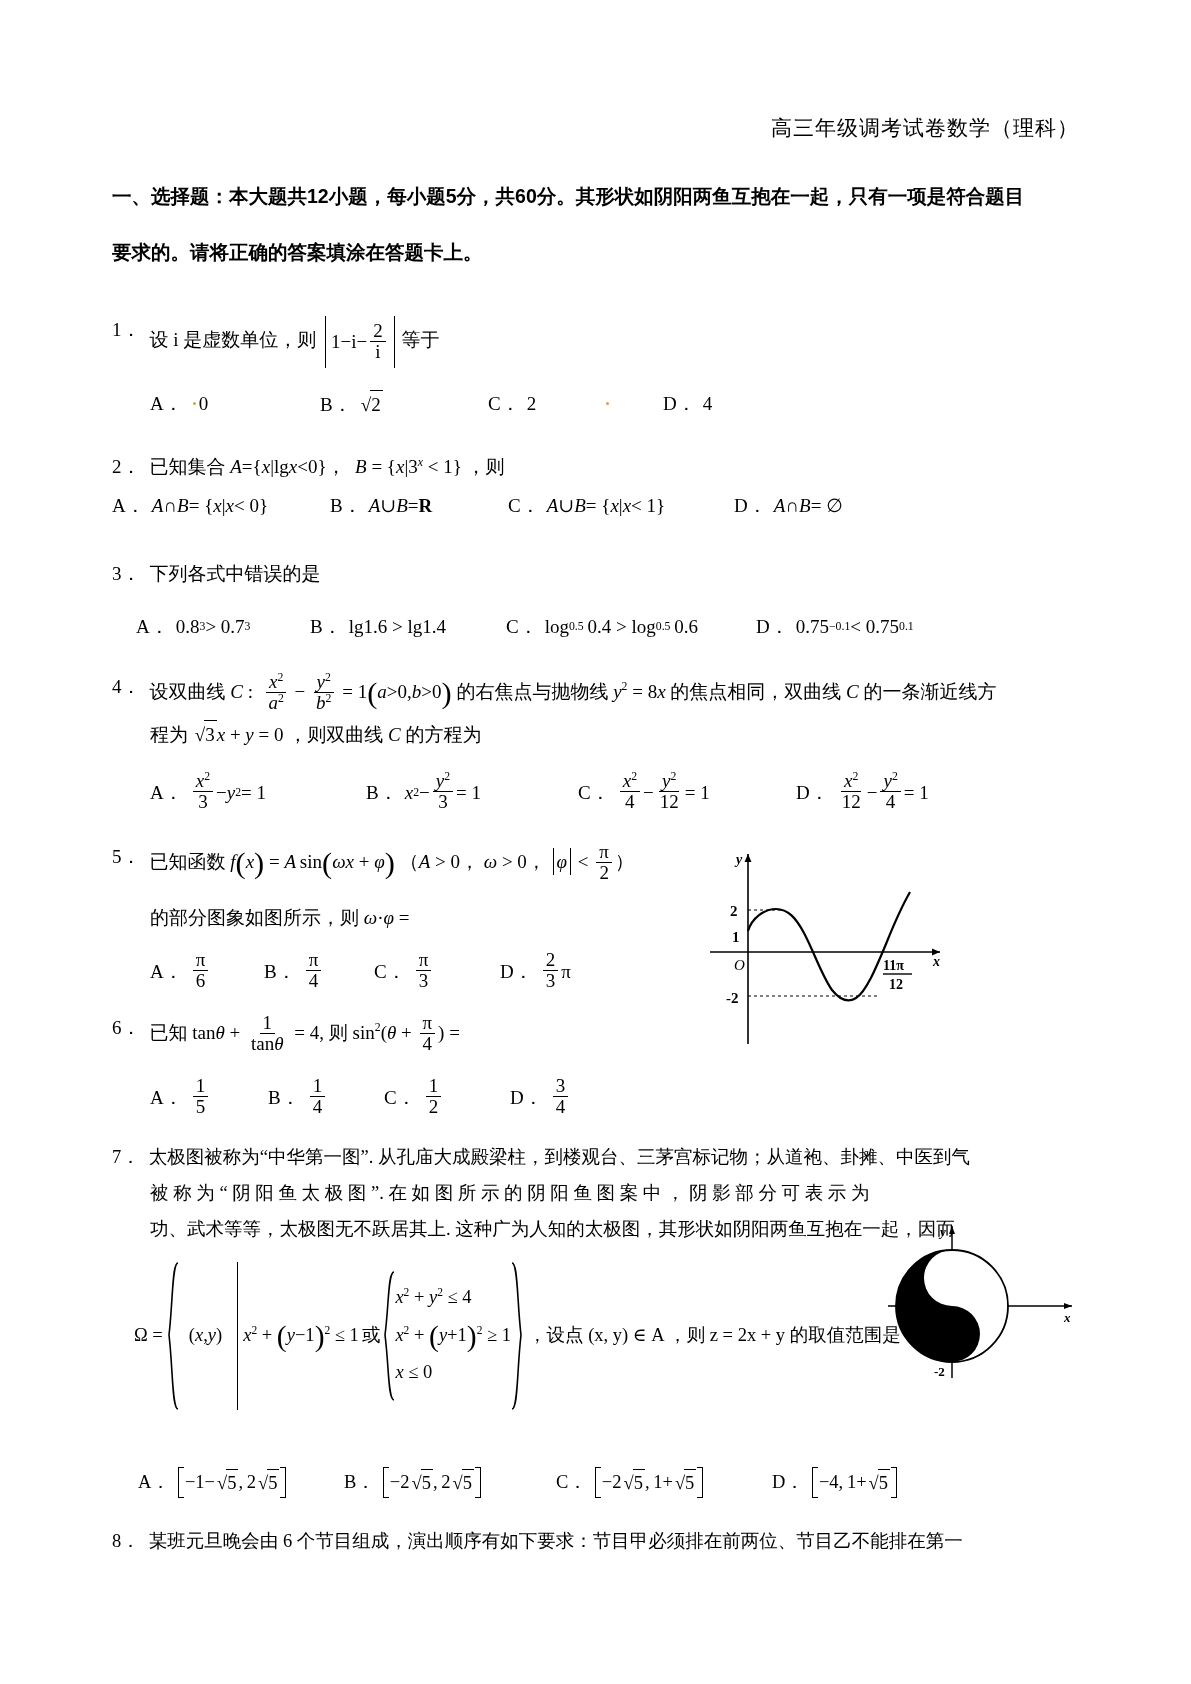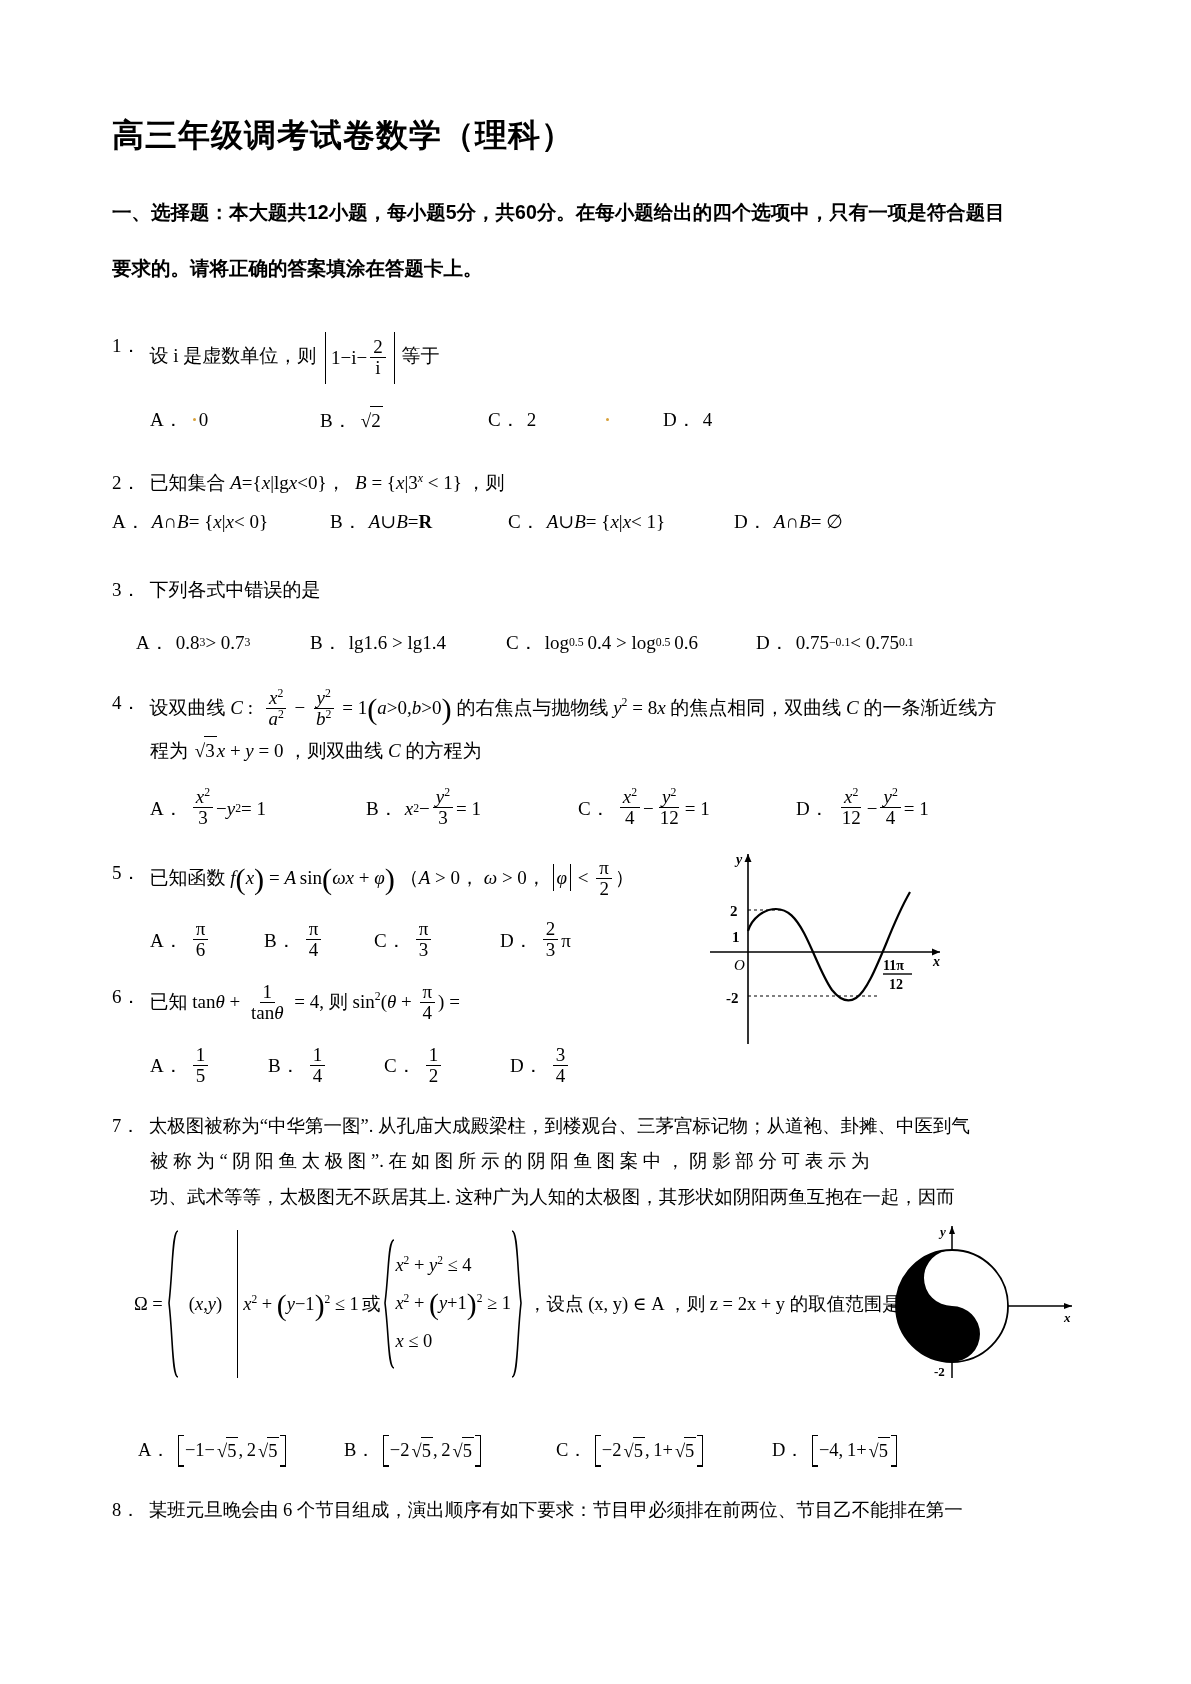--- a/index.html
+++ b/index.html
@@ -14,23 +14,23 @@
   }
   .page{
     position:relative;
     width:1191px;
     height:1684px;
     box-sizing:border-box;
     padding:96px 112px 0 112px;
   }
   
   .doc-title{
-    text-align:left;
-    font-size:32px;
-    font-weight:bold;
+    text-align:right;
+    font-size:21px;
+    font-weight:normal;
     letter-spacing:1px;
     margin:18px 0 26px 0;
     font-family:"Liberation Sans","DejaVu Sans",sans-serif;
   }
   
   .section-head{
     font-size:19.5px;
     font-weight:bold;
     line-height:56px;
     font-family:"Liberation Sans","DejaVu Sans",sans-serif;
@@ -111,21 +111,21 @@
   }
 </style>
 </head>
 <body>
 
 <div class="page">
 
   <div class="doc-title">高三年级调考试卷数学（理科）</div>
 
   <div class="section-head">
-    <span class="ln">一、选择题：本大题共12小题，每小题5分，共60分。在每小题给出的四个选项中，只有一项是符合题目</span>
+    <span class="ln">一、选择题：本大题共12小题，每小题5分，共60分。其形状如阴阳两鱼互抱在一起，只有一项是符合题目</span>
     <span class="ln">要求的。请将正确的答案填涂在答题卡上。</span>
   </div>
 
   <div class="q" style="margin-top:36px;">
     <div class="q-stem">
       <span class="q-num">1．</span>
       <span class="q-body">
         <span>设 i 是虚数单位，则</span>
         <span class="abs" style="height:52px;vertical-align:middle;margin-left:4px;">
           <span class="mn">1</span>
@@ -288,20 +288,23 @@
         （<span class="mi">A</span> &gt; 0， <span class="mi">ω</span> &gt; 0，
         <span class="abs" style="padding:0 3px;">
             <span class="mi">φ</span>
           </span> &lt;
         <span class="frac">
             <span class="num">π</span>
             <span class="den">2</span>
           </span>）
       </span>
     </div>
+    <div style="padding-left:38px;margin-top:20px;">
+      的部分图象如图所示，则&nbsp;<span class="mi">ω</span>·<span class="mi">φ</span> =
+    </div>
     <div class="opts" style="margin-top:20px;padding-left:38px;">
       <span class="opt" style="width:114px;">
         <span class="lab">A．</span>
         <span class="frac">
             <span class="num">π</span>
             <span class="den">6</span>
           </span>
       </span>
       <span class="opt" style="width:110px;">
         <span class="lab">B．</span>

